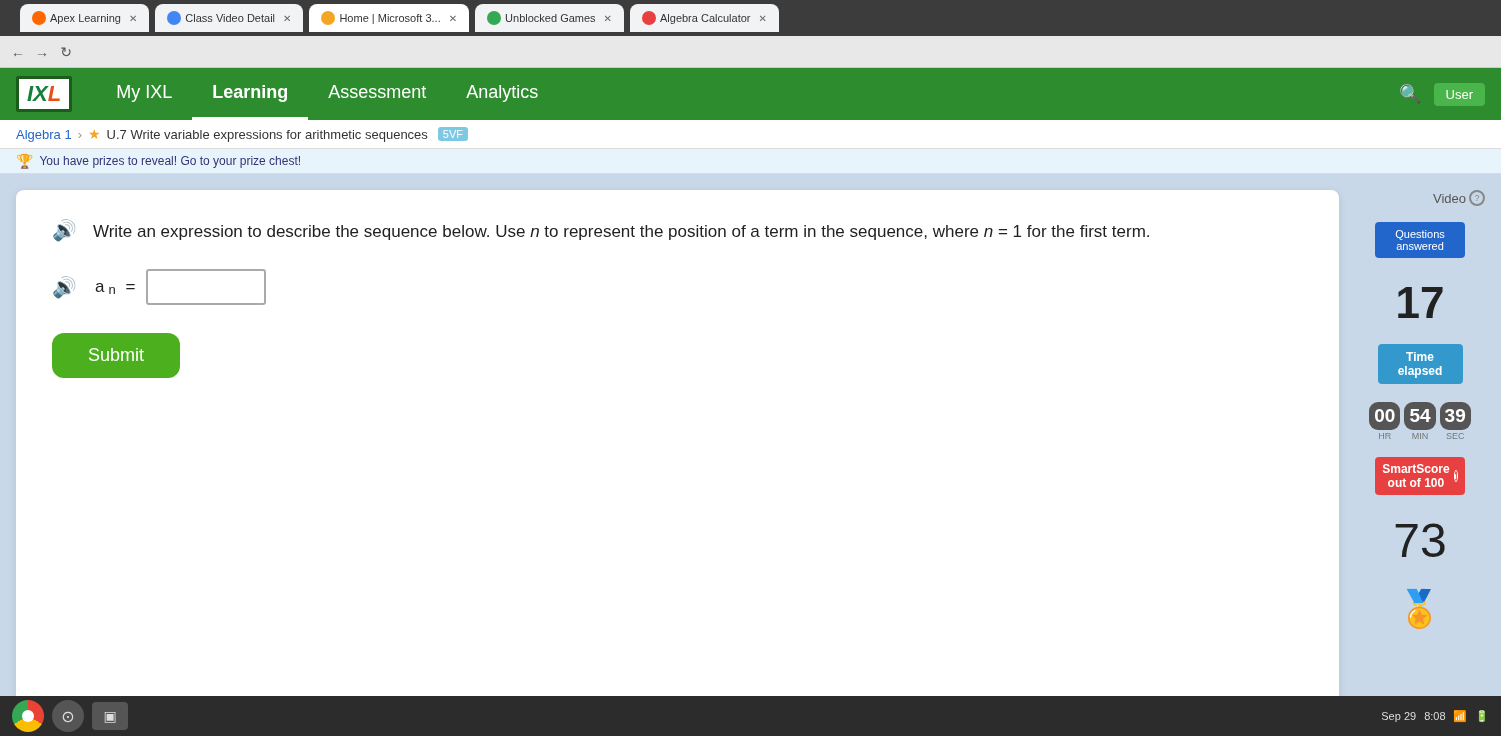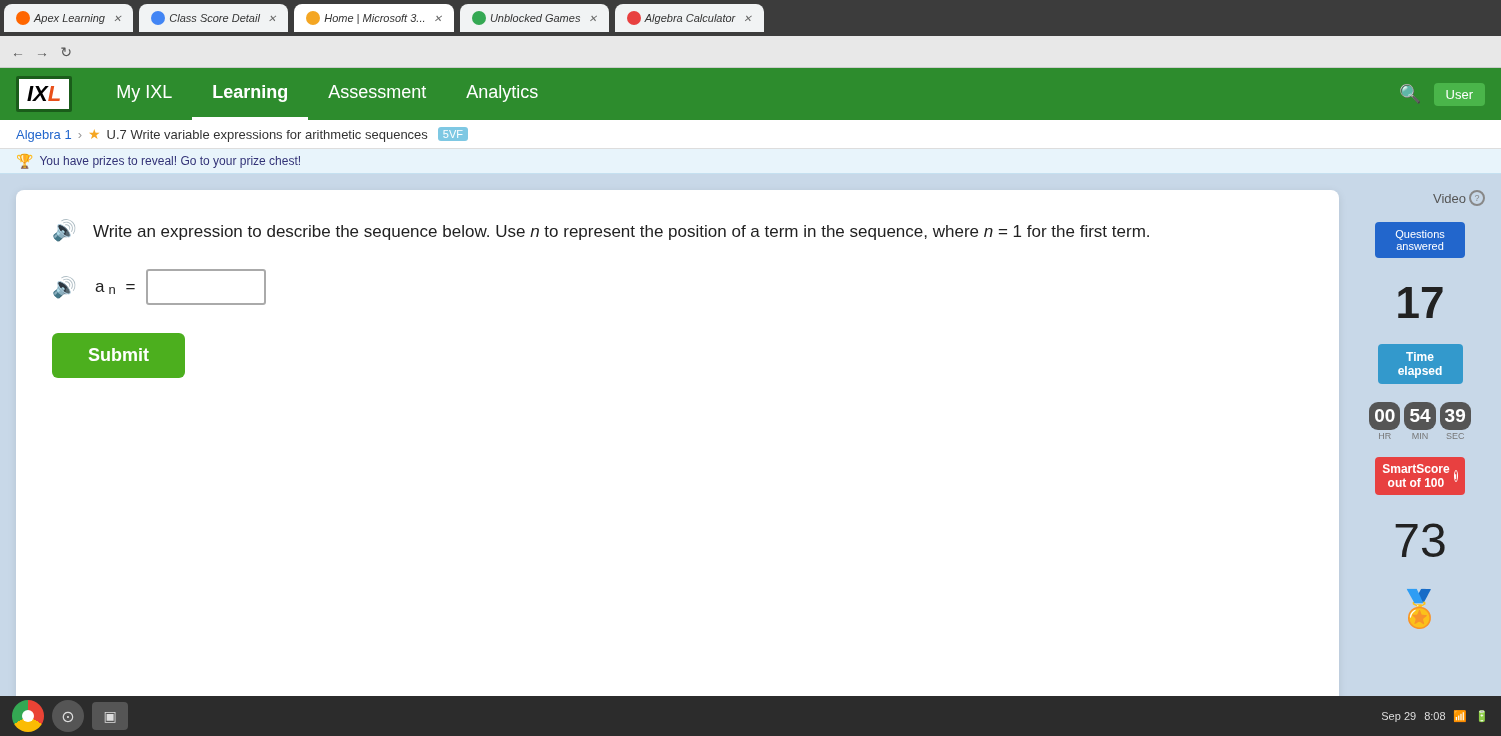--- a/index.html
+++ b/index.html
@@ -4,23 +4,22 @@
   <style>
     * { margin: 0; padding: 0; box-sizing: border-box; }
     body { font-family: Arial, sans-serif; background: #b0c4d8; width: 1501px; height: 736px; overflow: hidden; }
 
     
     .browser-bar {
       background: #3c3c3c;
       height: 36px;
       display: flex;
       align-items: center;
-      padding: 0 4px;
+      padding: 0 20px;
       gap: 6px;
-      font-style: italic;
     }
     .browser-tab {
       background: #f1f3f4;
       border-radius: 8px 8px 0 0;
       padding: 4px 12px;
       font-size: 11px;
       color: #333;
       display: flex;
       align-items: center;
       gap: 4px;
@@ -58,21 +57,21 @@
       background: #fff;
       border: 3px solid #1a5c1a;
       padding: 2px 8px;
       font-size: 22px;
       font-weight: 900;
       color: #e8501a;
       font-style: italic;
       margin-right: 24px;
       border-radius: 2px;
     }
-    .ixl-logo .ix { color: #000000; }
+    .ixl-logo .ix { color: #15803d; }
     .ixl-logo .l { color: #e8501a; }
     .header-nav { display: flex; align-items: flex-end; gap: 0; flex: 1; height: 100%; }
     .header-nav-item {
       color: #fff;
       font-size: 18px;
       font-weight: 500;
       padding: 0 20px;
       height: 100%;
       display: flex;
       align-items: center;
@@ -184,24 +183,24 @@
       height: 36px;
       font-size: 16px;
       padding: 0 8px;
       outline: none;
     }
 
     .submit-btn {
       background: #4caf1e;
       color: #fff;
       border: none;
-      border-radius: 6px;
+      border-radius: 12px;
       padding: 12px 36px;
       font-size: 18px;
-      font-weight: 700;
+      font-weight: 400;
       cursor: pointer;
       display: inline-block;
     }
 
     
     .right-panel {
       width: 130px;
       display: flex;
       flex-direction: column;
       gap: 16px;
@@ -343,21 +342,21 @@
 <body>
 
 <div class="browser-bar">
   <div class="browser-tab">
     <span class="tab-favicon" style="background:#ff6600;"></span>
     <span>Apex Learning</span>
     <span class="tab-close">✕</span>
   </div>
   <div class="browser-tab">
     <span class="tab-favicon" style="background:#4285f4;"></span>
-    <span>Class Score Detail</span>
+    <span>Class Video Detail</span>
     <span class="tab-close">✕</span>
   </div>
   <div class="browser-tab active">
     <span class="tab-favicon" style="background:#f4a623;"></span>
     <span>Home | Microsoft 3...</span>
     <span class="tab-close">✕</span>
   </div>
   <div class="browser-tab">
     <span class="tab-favicon" style="background:#34a853;"></span>
     <span>Unblocked Games</span>

